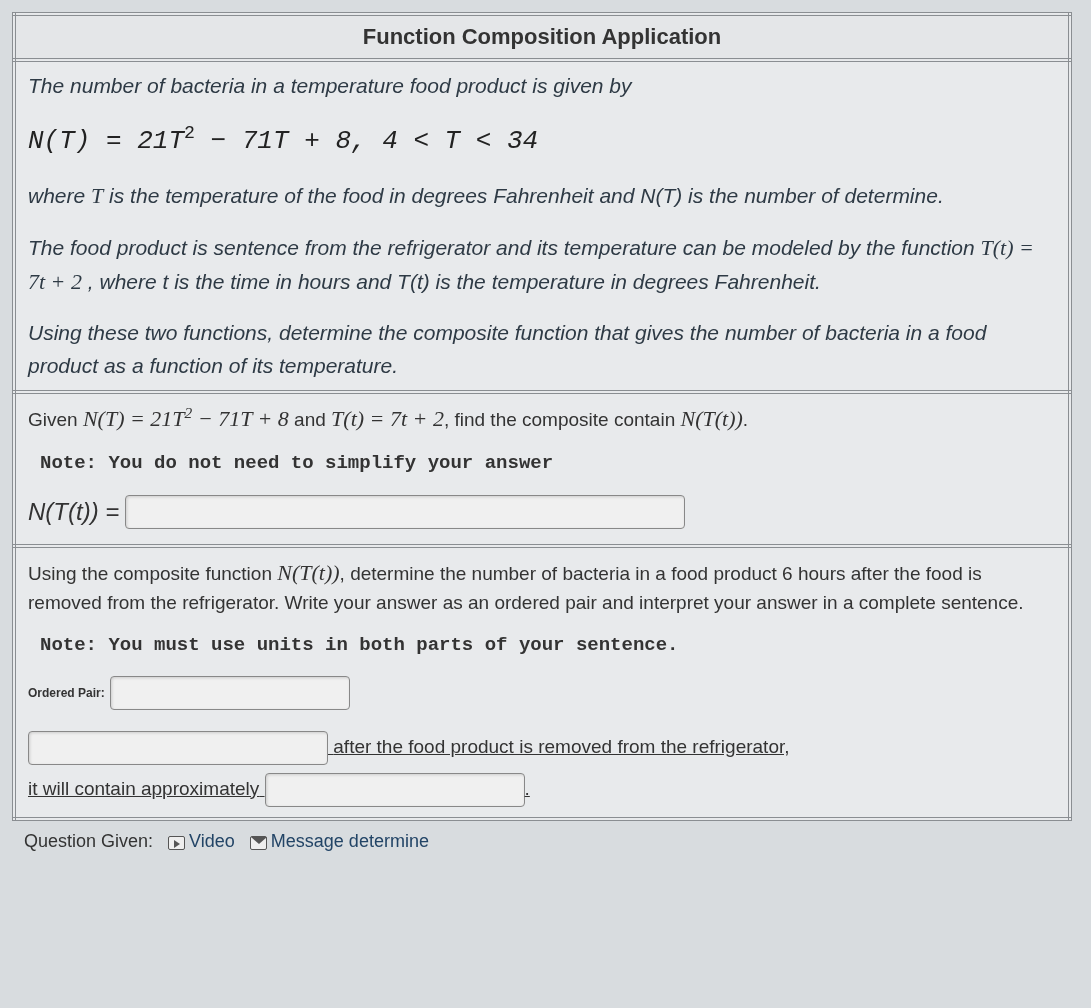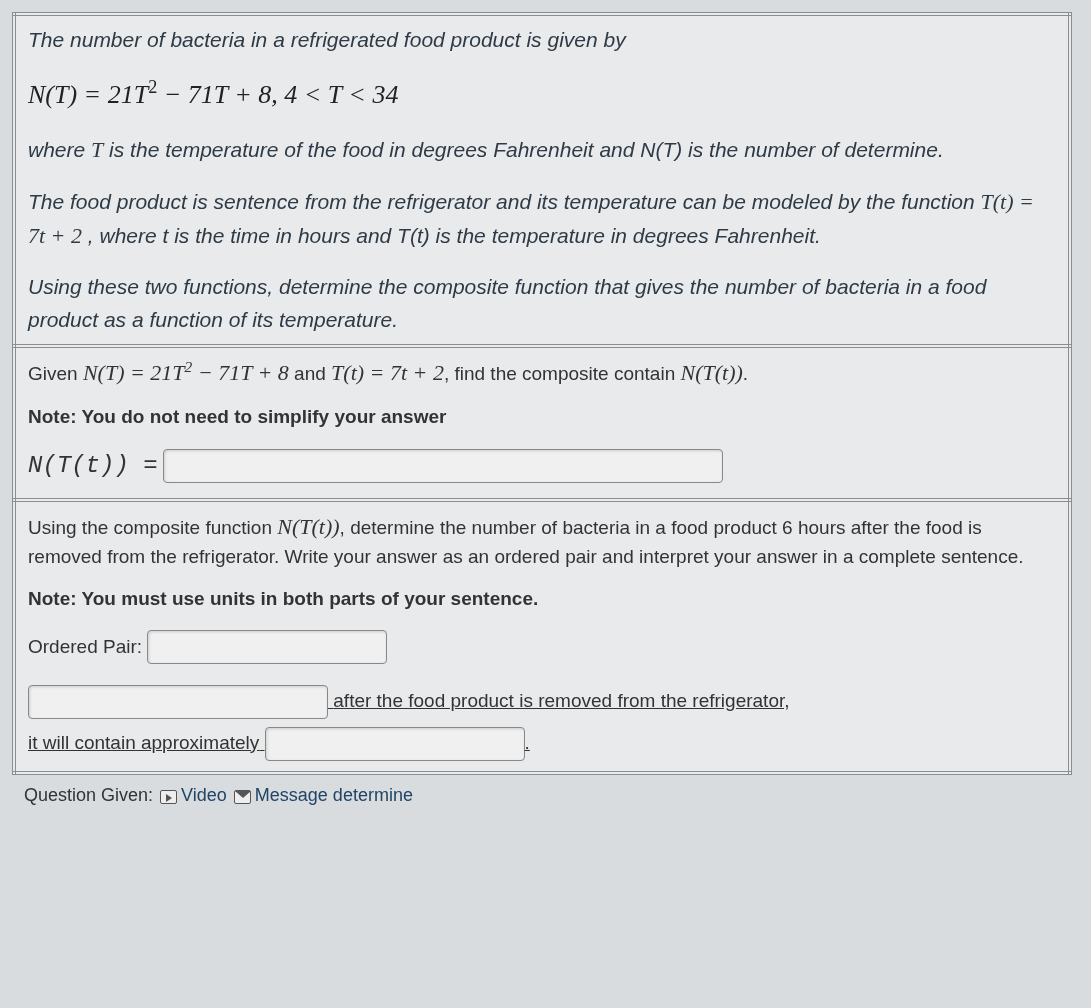--- a/index.html
+++ b/index.html
@@ -28,21 +28,21 @@
     color: #333;
     background: #e4e6e8;
   }
   .problem-text {
     font-style: italic;
     font-size: 21px;
     color: #2e3a45;
     line-height: 1.55;
   }
   .formula {
-    font-family: Liberation Serif, serif;
+    font-family: Liberation Mono, monospace;
     font-style: normal;
     font-size: 26px;
     color: #222;
     margin: 18px 0;
   }
   .formula .var { font-style: italic; }
   .inline-formula {
     font-family: "Times New Roman", serif;
     font-style: italic;
     font-size: 22px;
@@ -50,70 +50,71 @@
   sup { font-size: 0.7em; vertical-align: super; line-height: 0; }
   .sub-cell {
     font-style: normal;
     font-size: 19px;
     color: #333;
     line-height: 1.5;
   }
   .note {
     font-weight: bold;
     font-style: normal;
-    margin: 14px 0;
+    margin: 14px 12px;
     font-size: 19px;
+    font-family: Liberation Mono, monospace;
   }
   .answer-input {
     display: inline-block;
     height: 34px;
     border: 1px solid #888;
     background: #f0f0f0;
     border-radius: 4px;
     box-shadow: inset 1px 1px 3px rgba(0,0,0,0.15);
     vertical-align: middle;
     font-size: 18px;
     padding: 4px 8px;
   }
   .input-wide { width: 560px; }
   .input-med { width: 240px; }
   .input-small { width: 300px; }
   .input-tiny { width: 260px; }
   .eq-row { margin: 16px 0 6px 0; }
   .label-math {
-    font-family: Liberation Mono, monospace;
+    font-family: Liberation Sans, sans-serif;
     font-style: italic;
     font-size: 24px;
     vertical-align: middle;
   }
   .op-row {
     margin: 16px 0;
   }
   .op-label {
-    font-weight: normal;
-    font-style: normal;
-    font-size: 19px;
+    font-weight: bold;
+    font-style: normal;
+    font-size: 12px;
     vertical-align: middle;
   }
   .sentence-row {
     font-style: normal;
     font-size: 19px;
     line-height: 2.2;
     margin-top: 8px;
     text-decoration: underline;
   }
   .help-row {
     padding: 10px 12px;
     font-style: normal;
     font-size: 18px;
     color: #333;
   }
   .help-link {
     color: #246;
-    margin-left: 2px;
+    margin-left: 10px;
     cursor: pointer;
   }
   .help-icon {
     display: inline-block;
     width: 17px;
     height: 14px;
     border: 1px solid #555;
     border-radius: 2px;
     vertical-align: middle;
     margin-right: 4px;
@@ -135,23 +136,28 @@
     border-left: 8.5px solid transparent;
     border-right: 8.5px solid transparent;
     border-top: 7px solid #555;
   }
 </style>
 </head>
 <body>
 
 <table class="outer-table">
   <tbody>
+      <tr>
+    <td class="header-cell">
+      <span>Function Composition Application</span>
+    </td>
+  </tr>
   <tr>
     <td class="problem-text">
-      <div>The number of bacteria in a refrigerated food product is given by</div>
+      <div>The number of bacteria in a temperature food product is given by</div>
       <div class="formula">
         <span class="var">N(T) = 21T</span><sup>2</sup><span class="var"> − 71T + 8, 4 &lt; T &lt; 34</span>
       </div>
       <div>
         <span>where </span><span class="inline-formula">T</span><span> is the temperature of the food in degrees Fahrenheit and N(T) is the number of determine.</span>
       </div>
       <div style="height:18px"></div>
       <div>
         <span>The food product is sentence from the refrigerator and its temperature can be modeled by the function </span><span class="inline-formula" style="font-style:normal"><span style="font-style:italic">T(t) = 7t + 2</span></span><span> , where t is the time in hours and T(t) is the temperature in degrees Fahrenheit.</span>
       </div>

